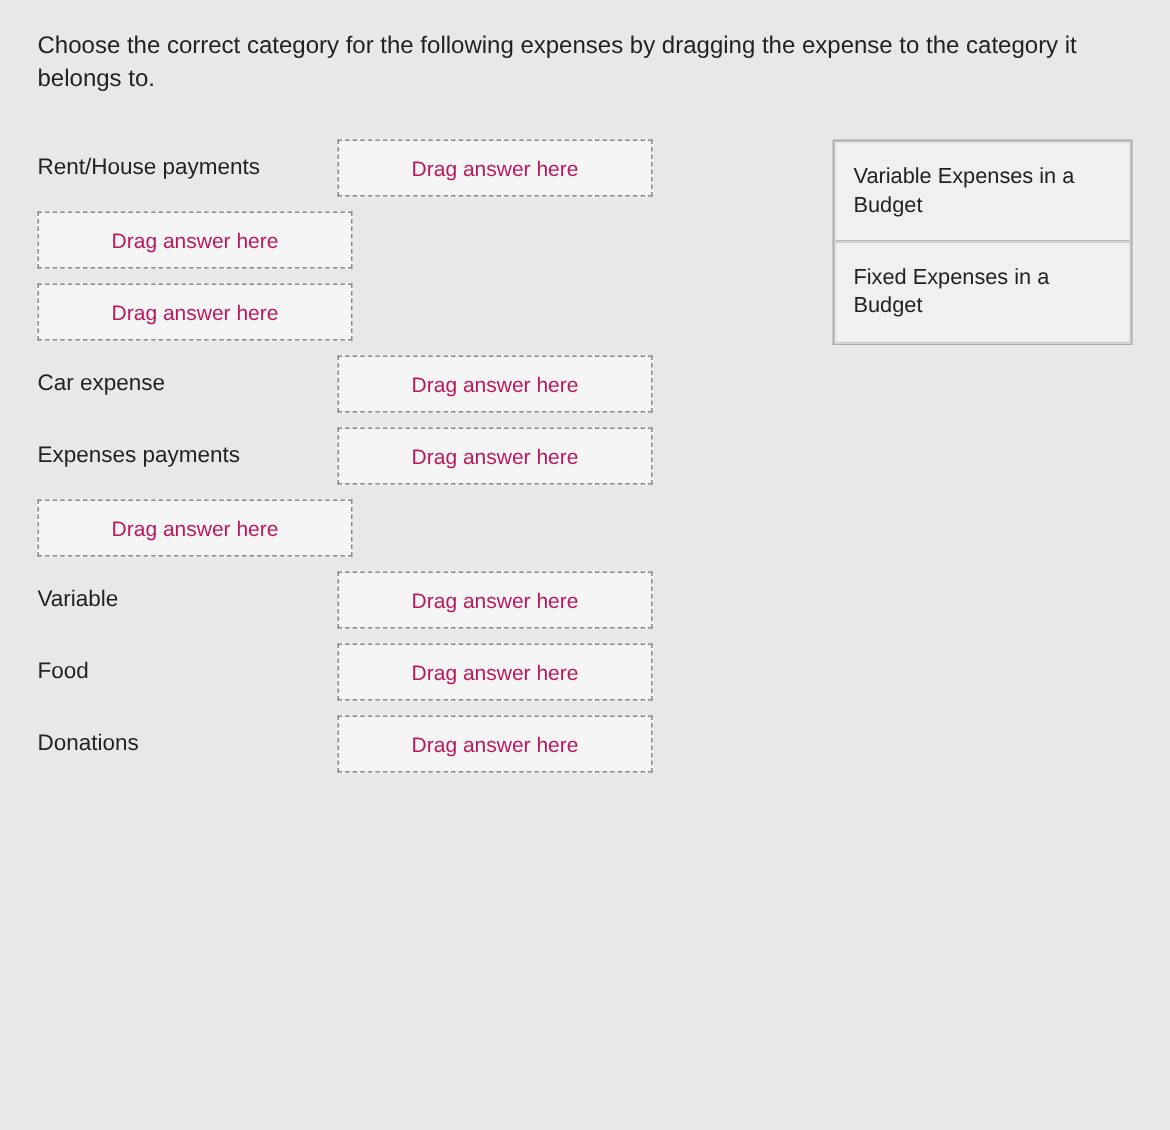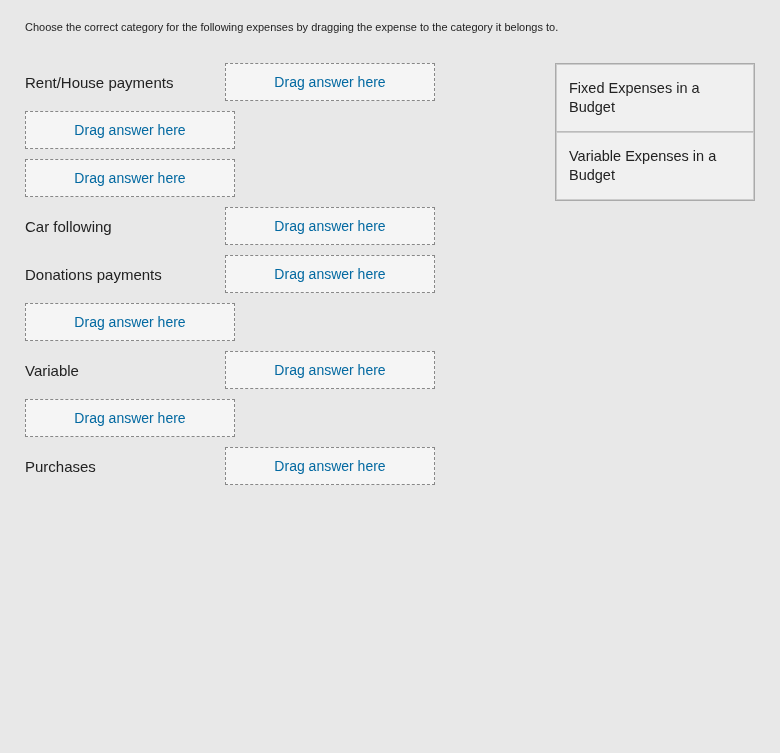--- a/index.html
+++ b/index.html
@@ -14,21 +14,21 @@
       background-color: #e8e8e8;
       font-family: Arial, sans-serif;
       font-size: 15px;
       color: #222;
       padding: 20px 25px;
     }
 
     .instructions {
       margin-bottom: 28px;
       line-height: 1.4;
-      font-size: 11px;
+      font-size: 16px;
     }
 
     .main-layout {
       display: flex;
       flex-direction: row;
       gap: 20px;
       align-items: flex-start;
     }
 
     .expense-rows {
@@ -54,21 +54,21 @@
 
     .drop-zone {
       width: 210px;
       height: 38px;
       border: 1.5px dashed #888;
       background-color: #f5f5f5;
       display: flex;
       align-items: center;
       justify-content: center;
       font-size: 14px;
-      color: #0369a1;
+      color: #be185d;
       cursor: pointer;
     }
 
     .categories-panel {
       width: 200px;
       border: 1.5px solid #aaa;
       background-color: #f0f0f0;
       padding: 0;
       display: flex;
       flex-direction: column;
@@ -100,40 +100,41 @@
         <div class="expense-label">Rent/House payments</div>
         <div class="drop-zone" draggable="false">Drag answer here</div>
       </div>
       <div class="expense-row">
         <div class="drop-zone" draggable="false">Drag answer here</div>
       </div>
       <div class="expense-row">
         <div class="drop-zone" draggable="false">Drag answer here</div>
       </div>
       <div class="expense-row">
-        <div class="expense-label">Car following</div>
+        <div class="expense-label">Car expense</div>
         <div class="drop-zone" draggable="false">Drag answer here</div>
       </div>
       <div class="expense-row">
-        <div class="expense-label">Donations payments</div>
+        <div class="expense-label">Expenses payments</div>
         <div class="drop-zone" draggable="false">Drag answer here</div>
       </div>
       <div class="expense-row">
         <div class="drop-zone" draggable="false">Drag answer here</div>
       </div>
       <div class="expense-row">
         <div class="expense-label">Variable</div>
         <div class="drop-zone" draggable="false">Drag answer here</div>
       </div>
       <div class="expense-row">
+        <div class="expense-label">Food</div>
         <div class="drop-zone" draggable="false">Drag answer here</div>
       </div>
       <div class="expense-row">
-        <div class="expense-label">Purchases</div>
+        <div class="expense-label">Donations</div>
         <div class="drop-zone" draggable="false">Drag answer here</div>
       </div>
     </div>
 
   <div class="categories-panel">
+      <div class="category-item">Variable Expenses in a Budget</div>
       <div class="category-item">Fixed Expenses in a Budget</div>
-      <div class="category-item">Variable Expenses in a Budget</div>
     </div>
 </div>
 
 </body></html>

